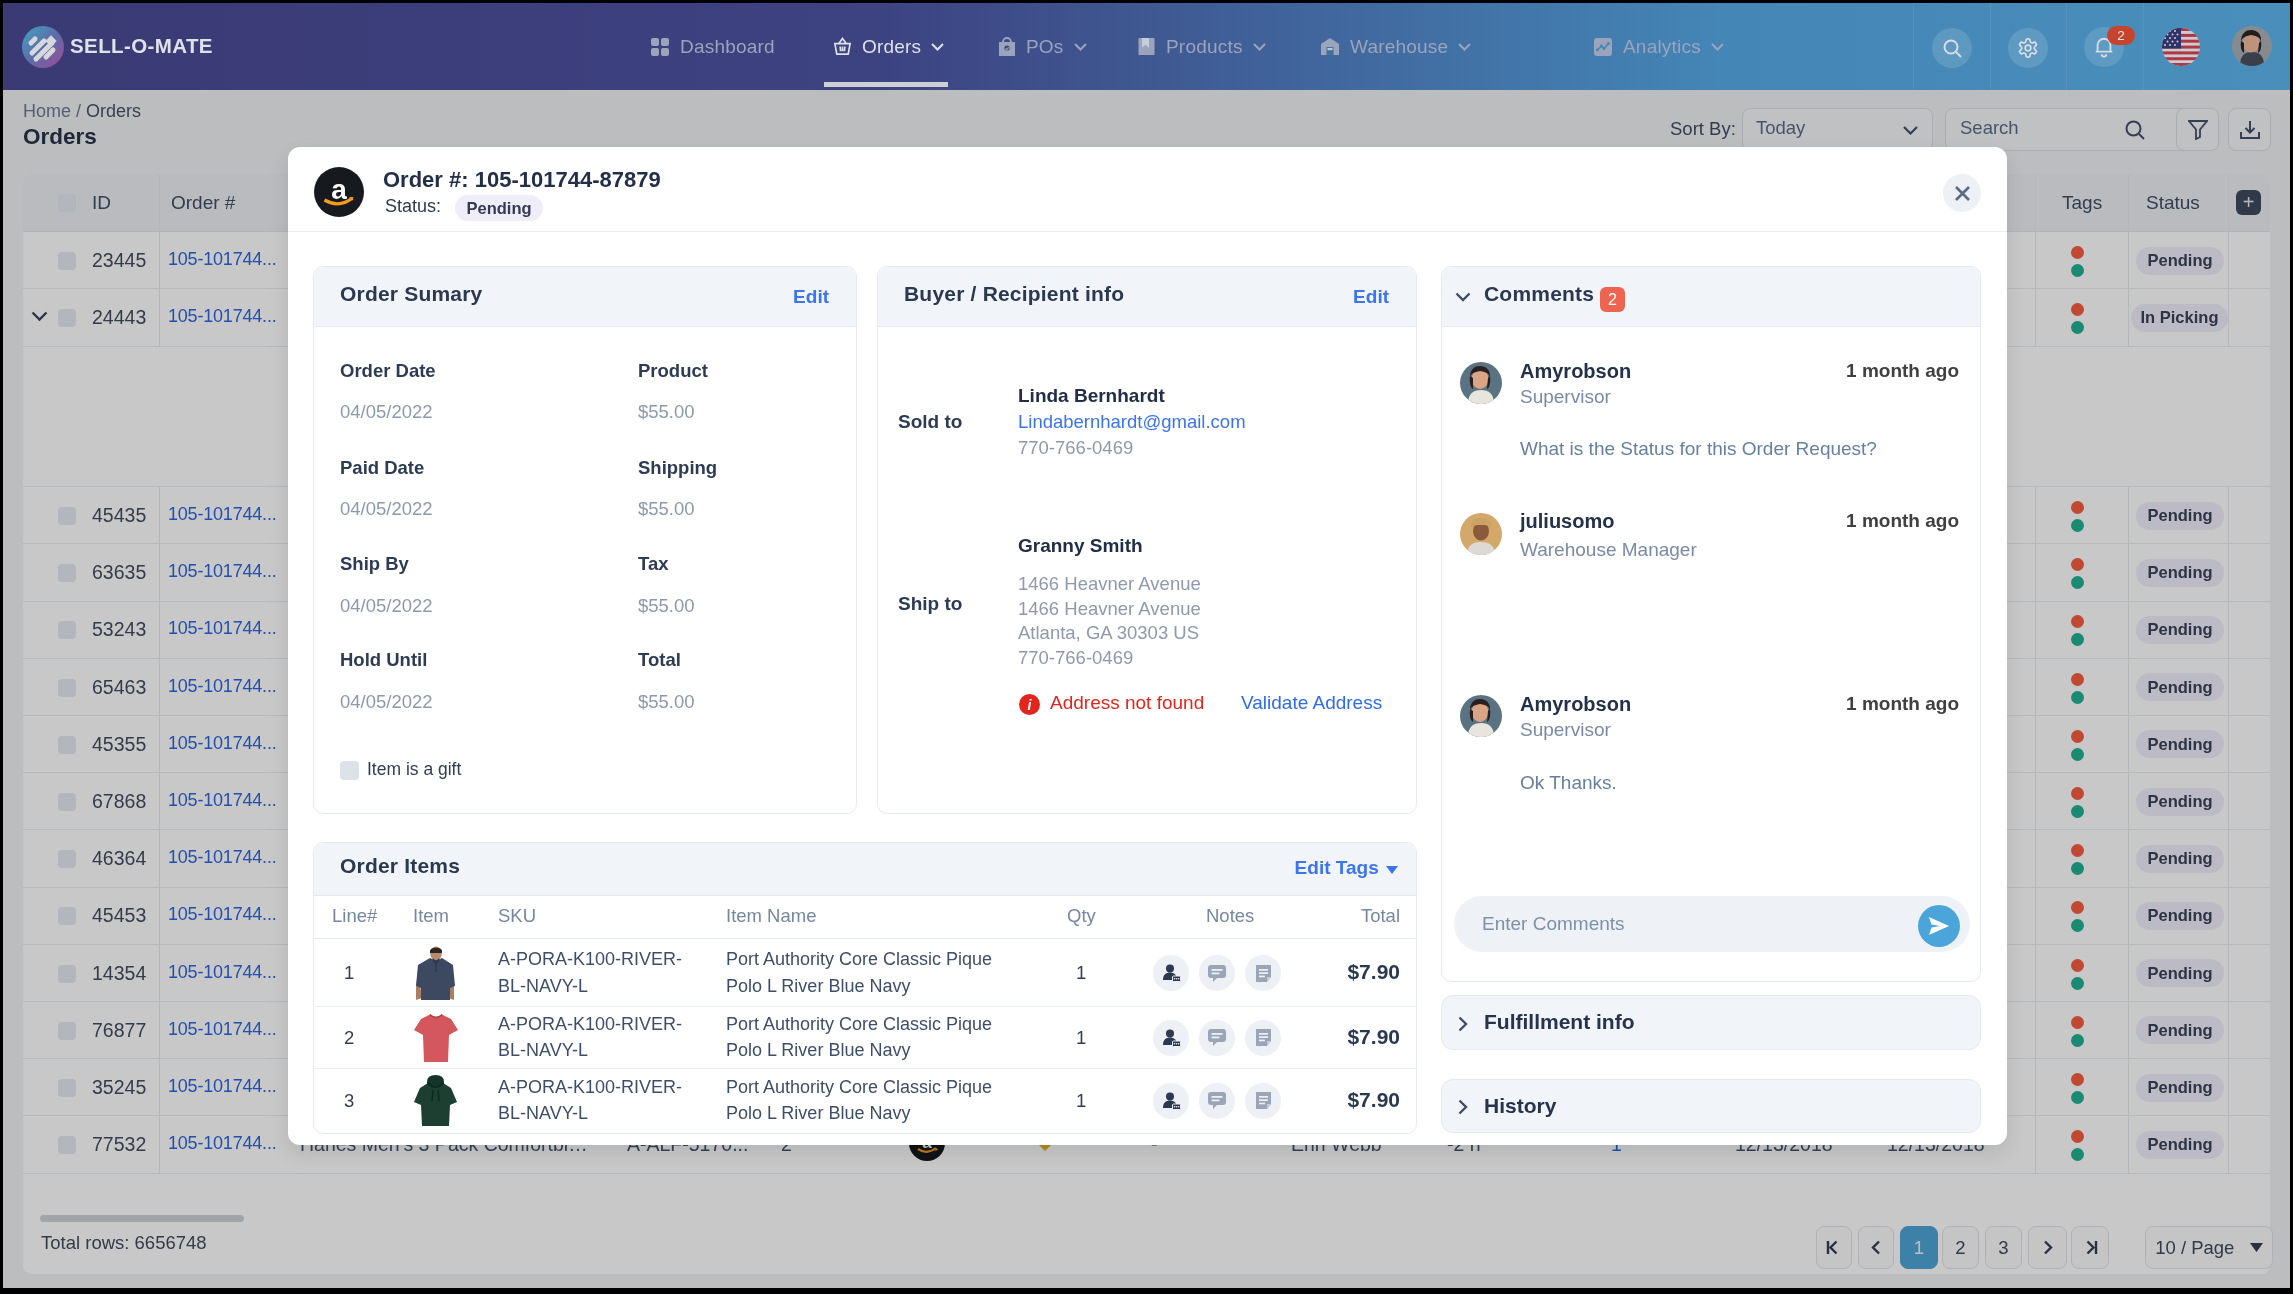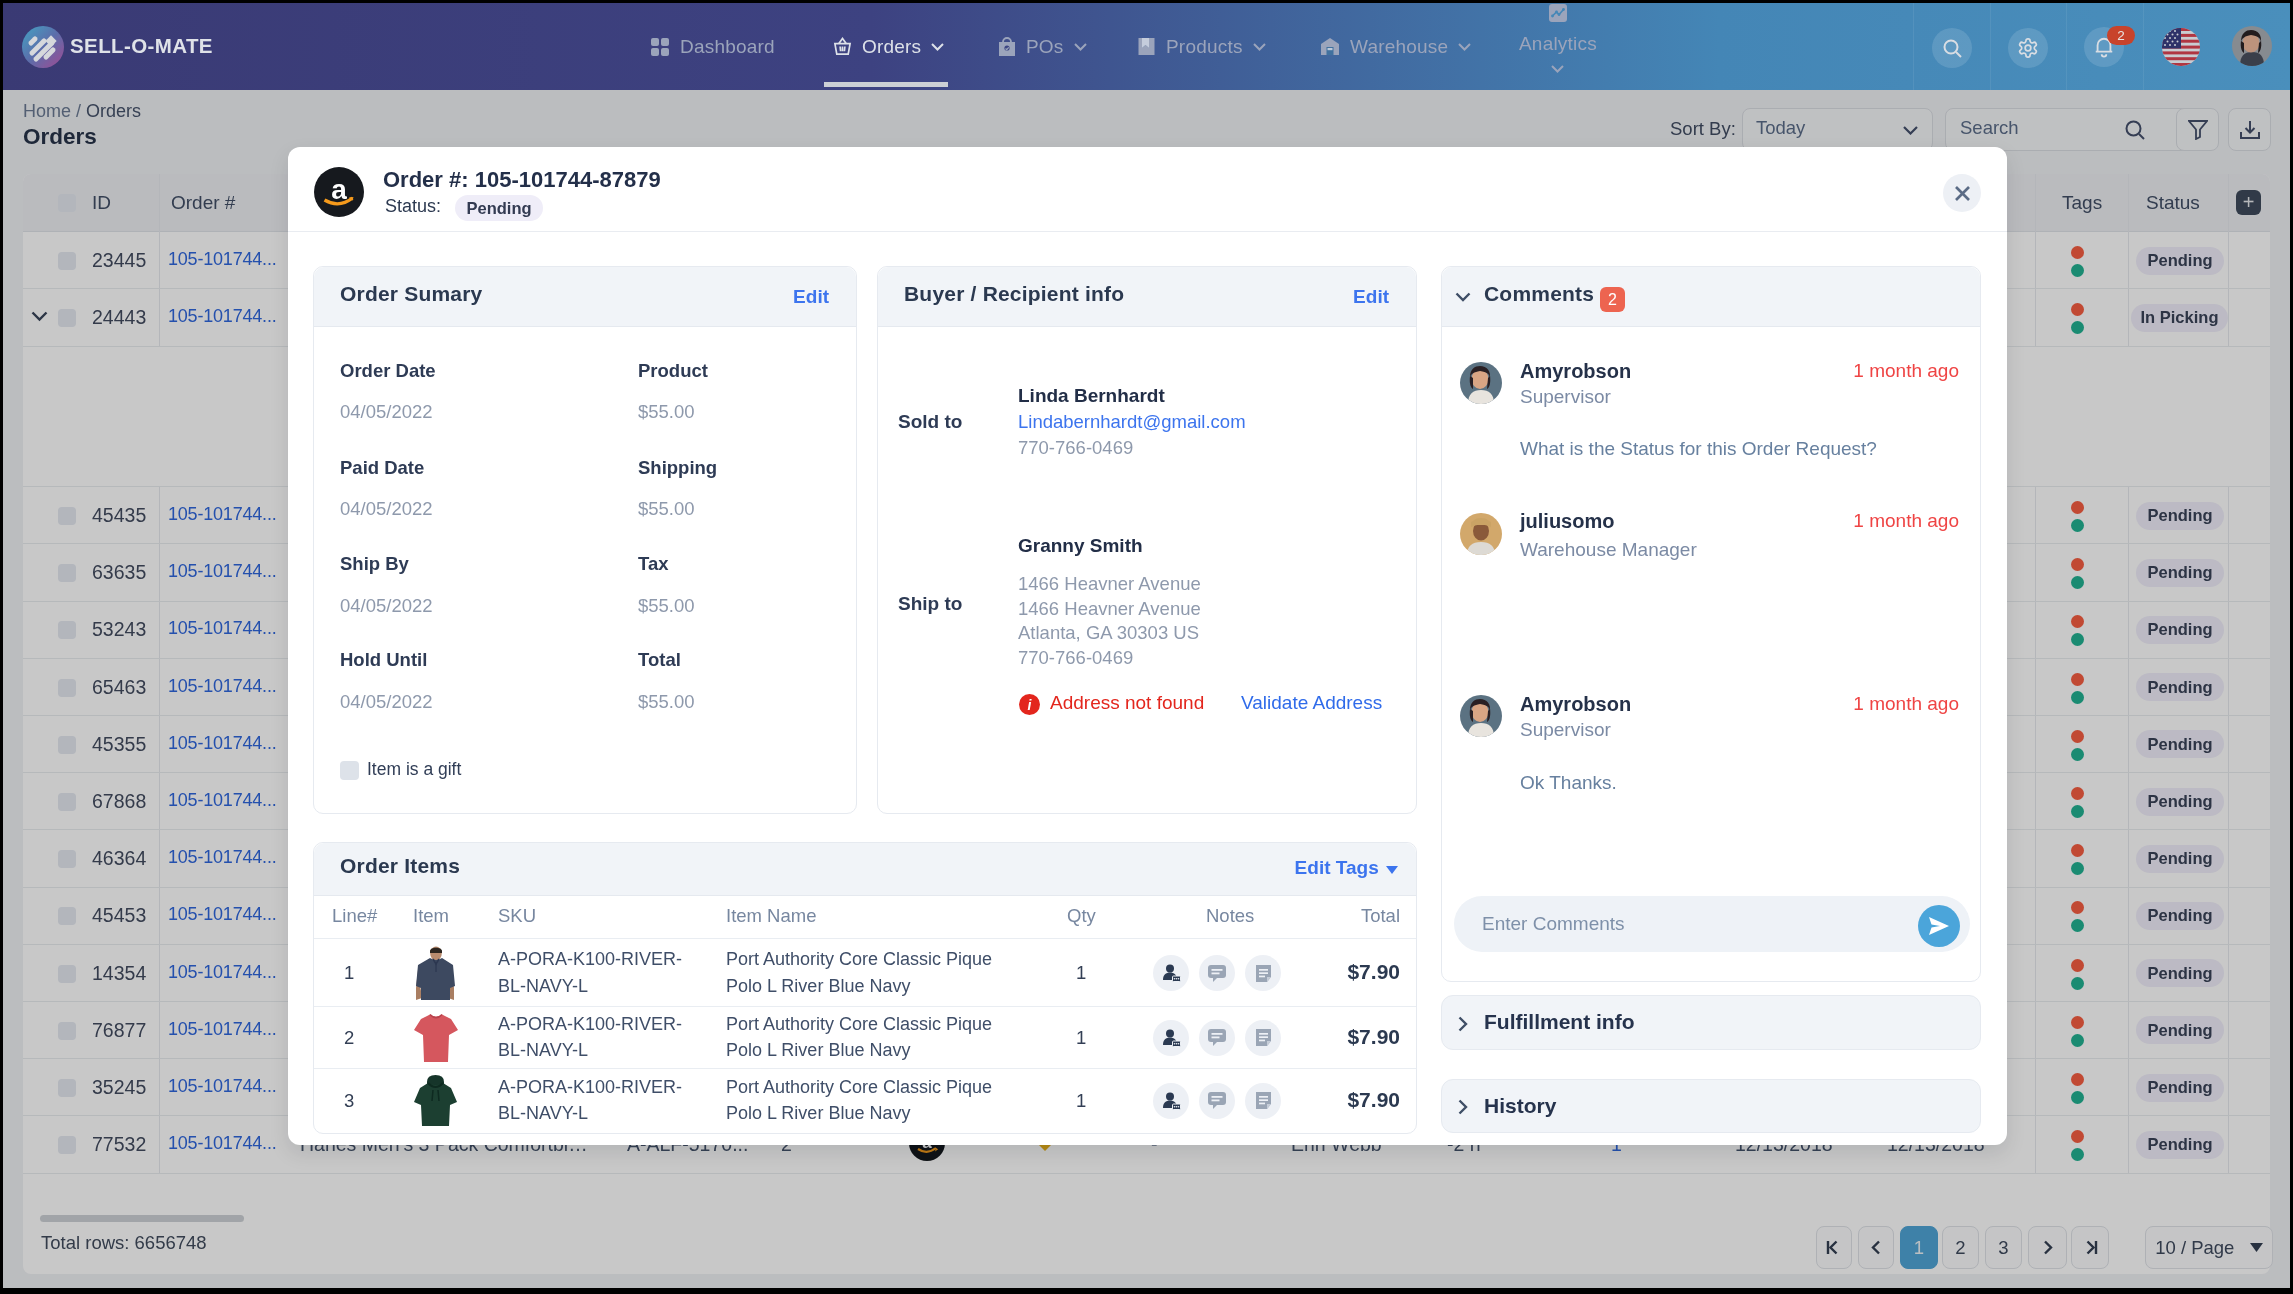--- a/index.html
+++ b/index.html
@@ -45,21 +45,21 @@
     box-shadow:0 8px 20px rgba(10,16,30,.10); z-index:100; }
   .card { position:absolute; border:1px solid #e6eaf0; border-radius:10px; background:#fff; }
   .chead { position:absolute; left:0; top:0; width:100%; height:60px; background:#f1f4f8;
     border-bottom:1px solid #e5e9ef; border-radius:10px 10px 0 0; }
   .ctitle { position:absolute; left:26px; top:15px; font-size:21px; font-weight:700; color:#2b3950; letter-spacing:.2px;}
   .edit { position:absolute; right:27px; top:19px; font-size:19px; color:#3c74ee;font-weight:bold; }
   .lbl { position:absolute; font-size:18.5px; font-weight:700; color:#2e3b55; }
   .val { position:absolute; font-size:18.5px; color:#8e99ac; }
   .mlnk { position:absolute; font-size:18.5px; color:#3c74ee; }
   .cmt-name { position:absolute; font-size:20px; font-weight:700; color:#253149; }
-  .cmt-time { position:absolute; font-size:19px; color:#ef4444; }
+  .cmt-time { position:absolute; font-size:19px; color:#404040;font-weight:bold; }
   .cmt-role { position:absolute; font-size:19px; color:#7b8aa4; }
   .cmt-text { position:absolute; font-size:19px; color:#67809f; line-height:27px; }
   .fold { position:absolute; left:1153px; width:540px; background:#f1f4f8; border:1px solid #e6eaf0; border-radius:12px; }
   .fold span { position:absolute; left:42px; top:14px; font-size:21px; font-weight:700; color:#26334d; }
   .oi-th { position:absolute; font-size:18.5px; color:#7787a0; }
   .oi-txt { position:absolute; font-size:18px; color:#3f4e68; line-height:26.5px; }
   .noteic { position:absolute; width:36px; height:36px; border-radius:50%; background:#edf0f5;
     display:flex; align-items:center; justify-content:center; }
   
   .frame { position:absolute; background:#000; z-index:300; }
@@ -135,21 +135,21 @@
     <svg width="20" height="19" viewBox="0 0 20 19" fill="#9ba4bb">
           <path d="M1 7 L10 1 L19 7 V18 H1 Z"></path>
           <rect x="6.5" y="10" width="7" height="8" fill="#41719f"></rect>
           <rect x="7.5" y="11" width="5" height="2.2" fill="#dde1e8" opacity=".8"></rect>
         </svg>
     <span>Warehouse</span>
     <svg class="chev" viewBox="0 0 13 8" fill="none" stroke="#9ba4bb" stroke-width="2">
           <path d="M1 1 L6.5 6.5 L12 1"></path>
         </svg>
   </div>
-  <div class="navitem" style="left:1519px;flex-direction:column;">
+  <div class="navitem" style="left:1593px;">
     <svg width="20" height="20" viewBox="0 0 20 20">
           <rect x="1" y="1" width="18" height="18" rx="3" fill="#9ba4bb"></rect>
           <path d="M4.5 13 l4-4 2.5 2.5 4.5-5" stroke="#4587b7" stroke-width="1.6" fill="none"></path>
           <circle cx="4.5" cy="13" r="1.4" fill="#4587b7"></circle>
           <circle cx="8.5" cy="9" r="1.4" fill="#4587b7"></circle>
           <circle cx="11" cy="11.5" r="1.4" fill="#4587b7"></circle>
           <circle cx="15.5" cy="6.5" r="1.4" fill="#4587b7"></circle>
         </svg>
     <span>Analytics</span>
     <svg class="chev" viewBox="0 0 13 8" fill="none" stroke="#9ba4bb" stroke-width="2">

